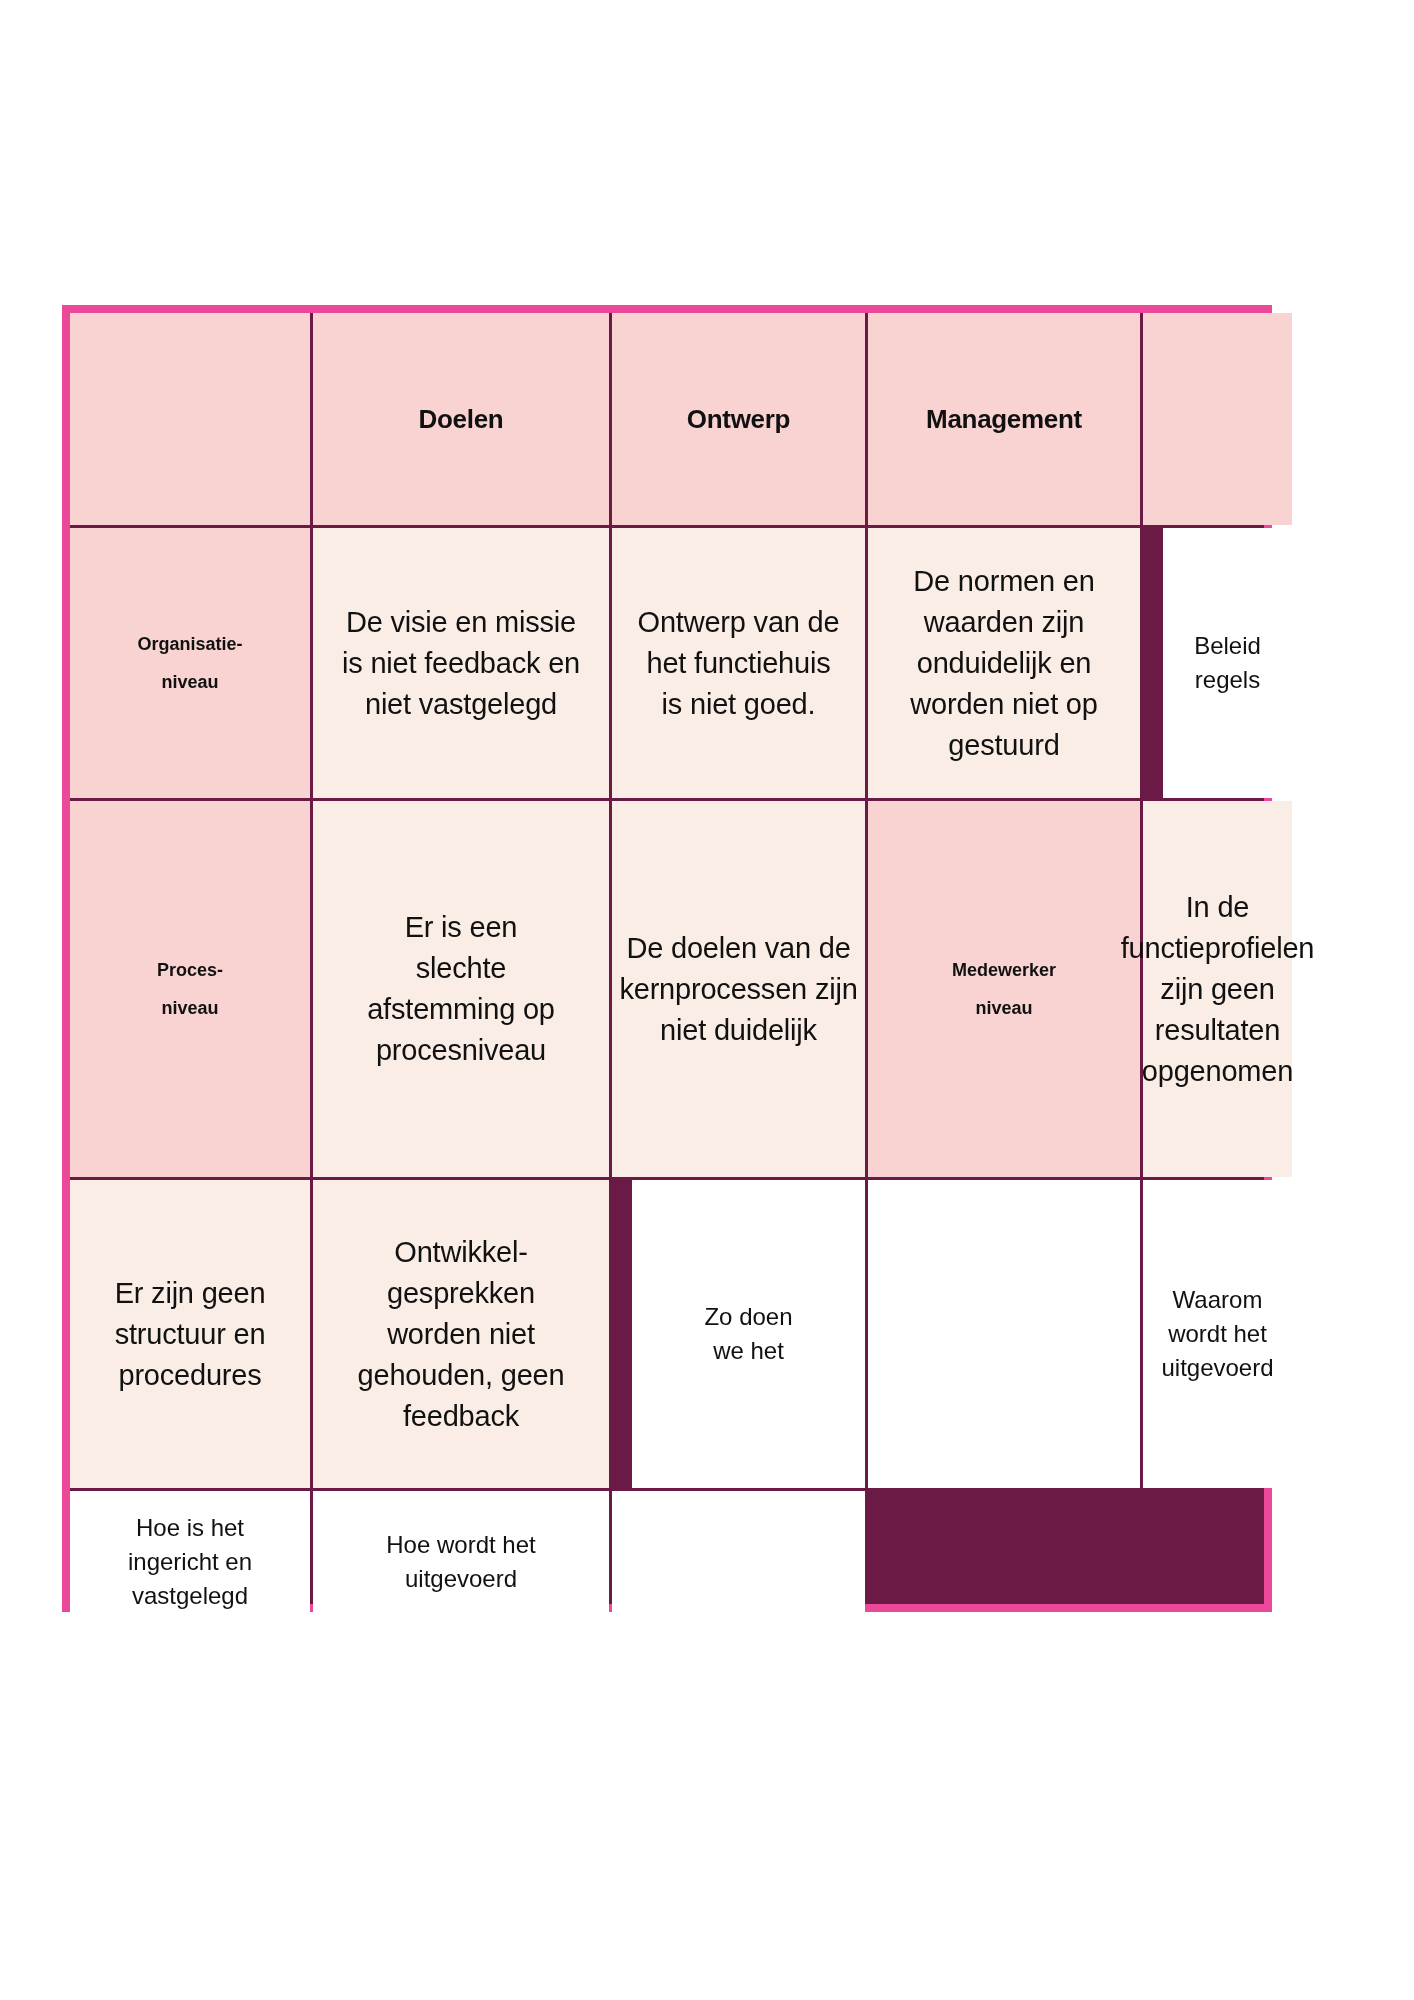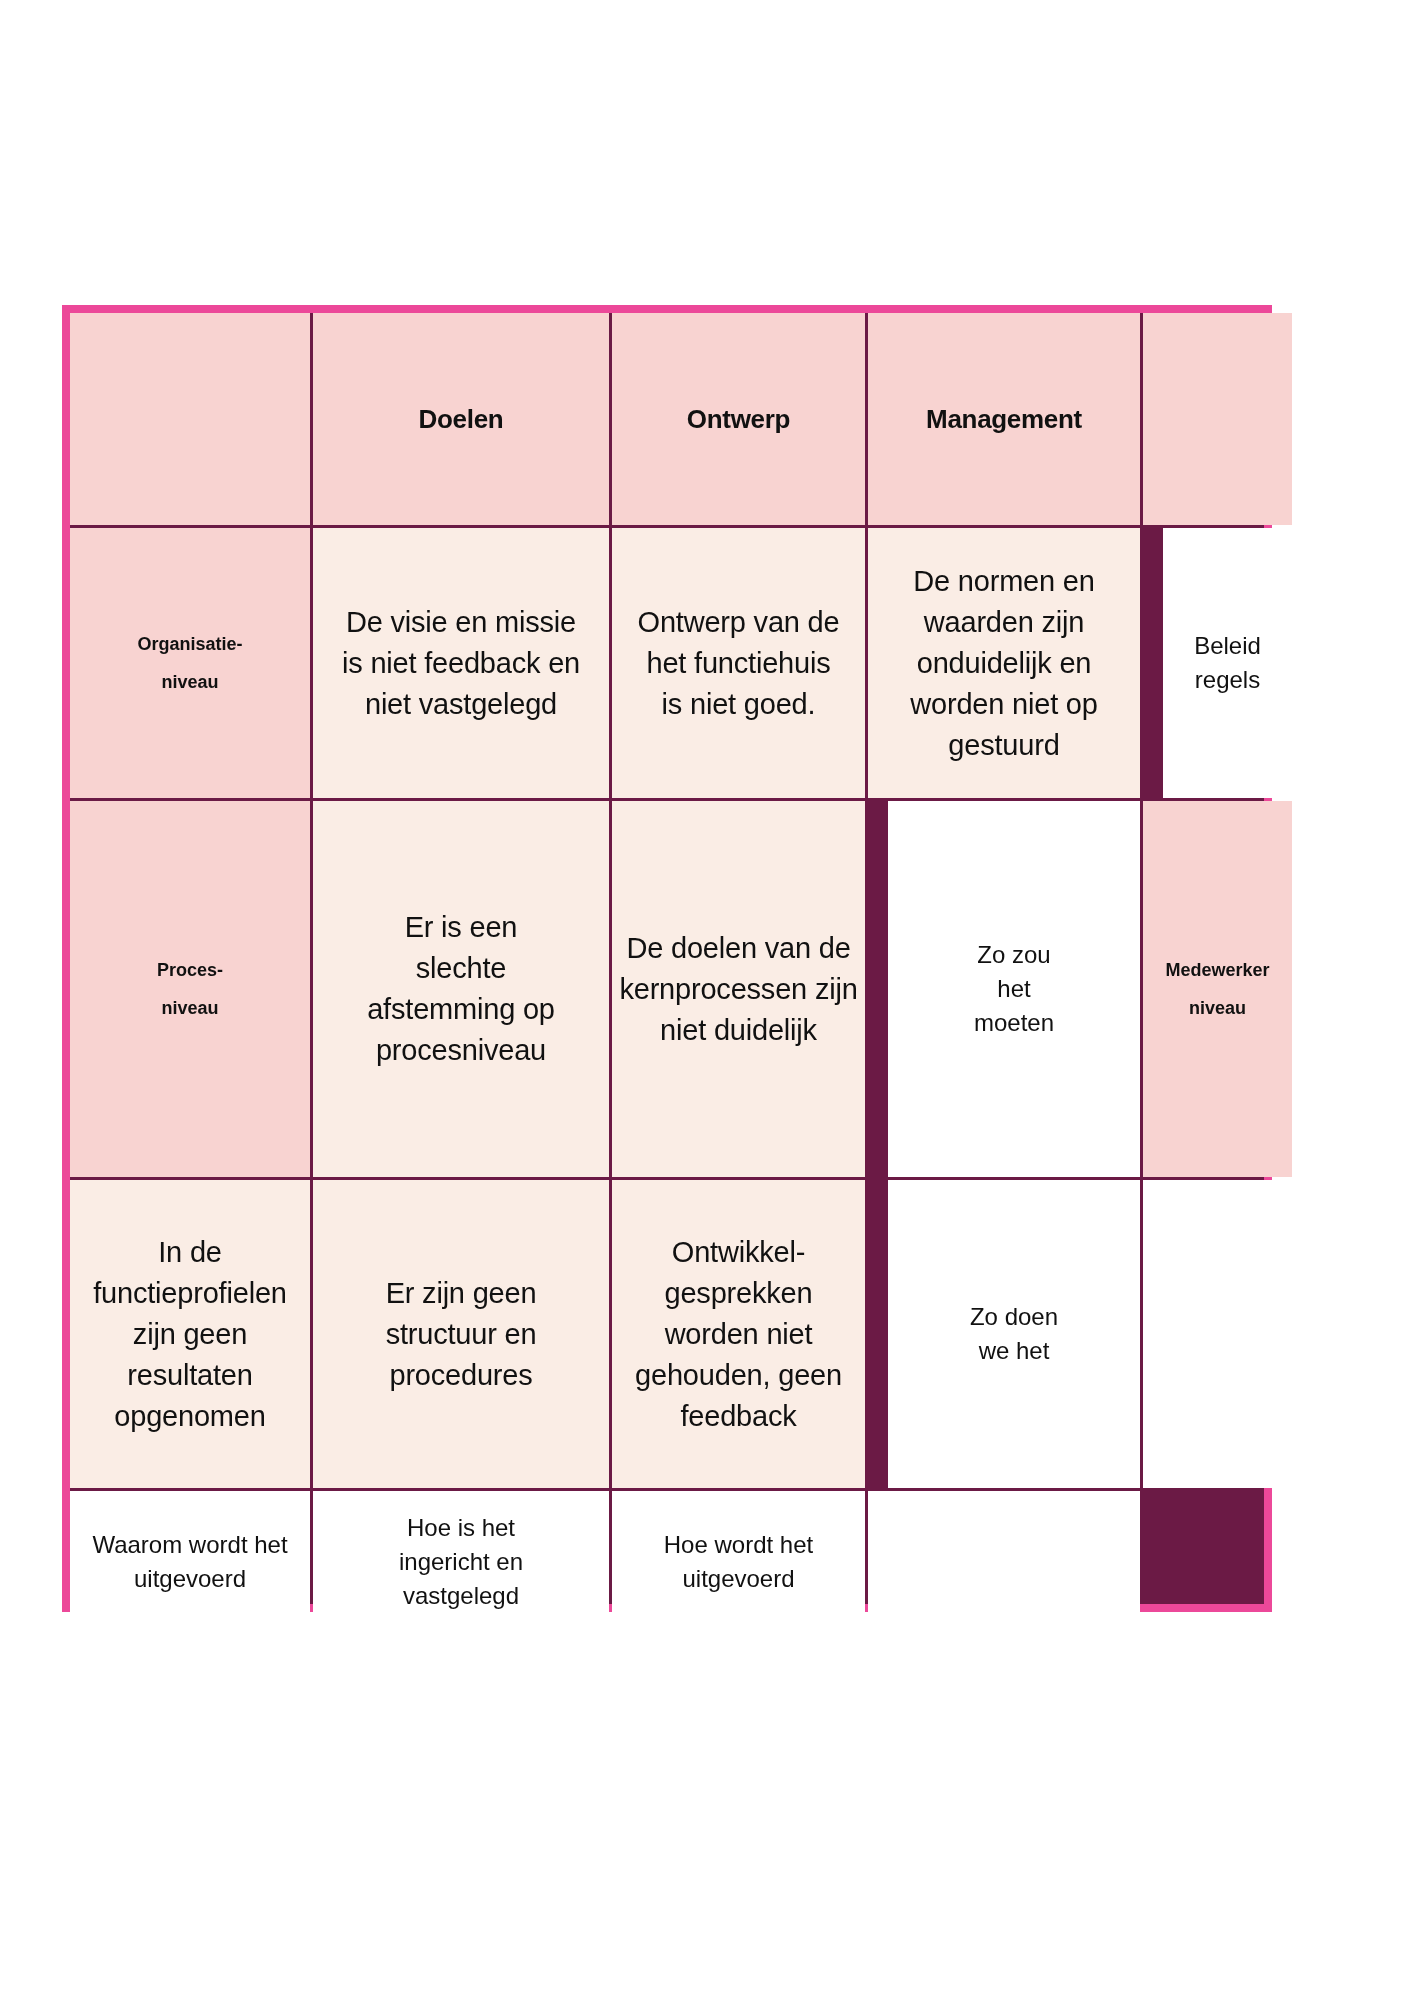--- a/index.html
+++ b/index.html
@@ -97,23 +97,20 @@
 
   <div class="cell pink row-head">Proces-
 niveau</div>
   <div class="cell cream body-text">Er is een
 slechte
 afstemming op
 procesniveau</div>
   <div class="cell cream body-text">De doelen van de
 kernprocessen zijn
 niet duidelijk</div>
-  <div class="cell white side-text">Zo zou
-het
-moeten</div>
 
   <div class="cell pink row-head">Medewerker
 niveau</div>
   <div class="cell cream body-text">In de
 functieprofielen
 zijn geen
 resultaten
 opgenomen</div>
   <div class="cell cream body-text">Er zijn geen
 structuur en

